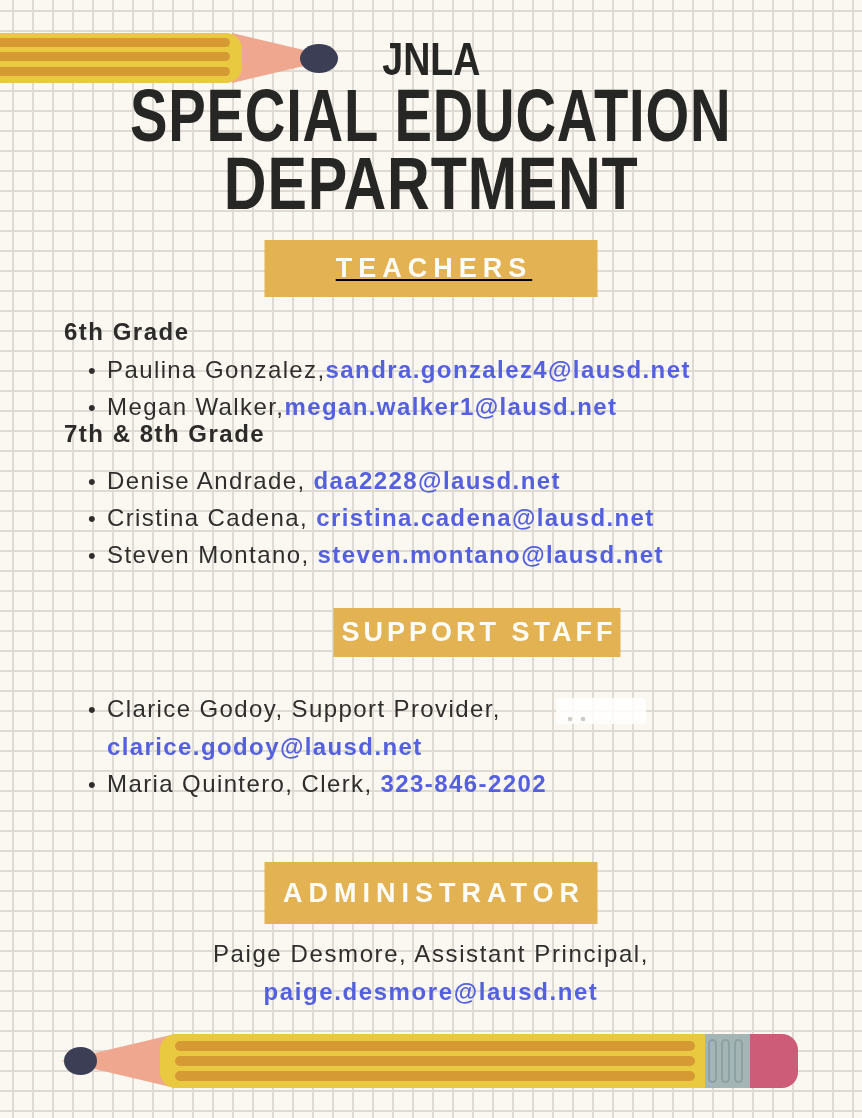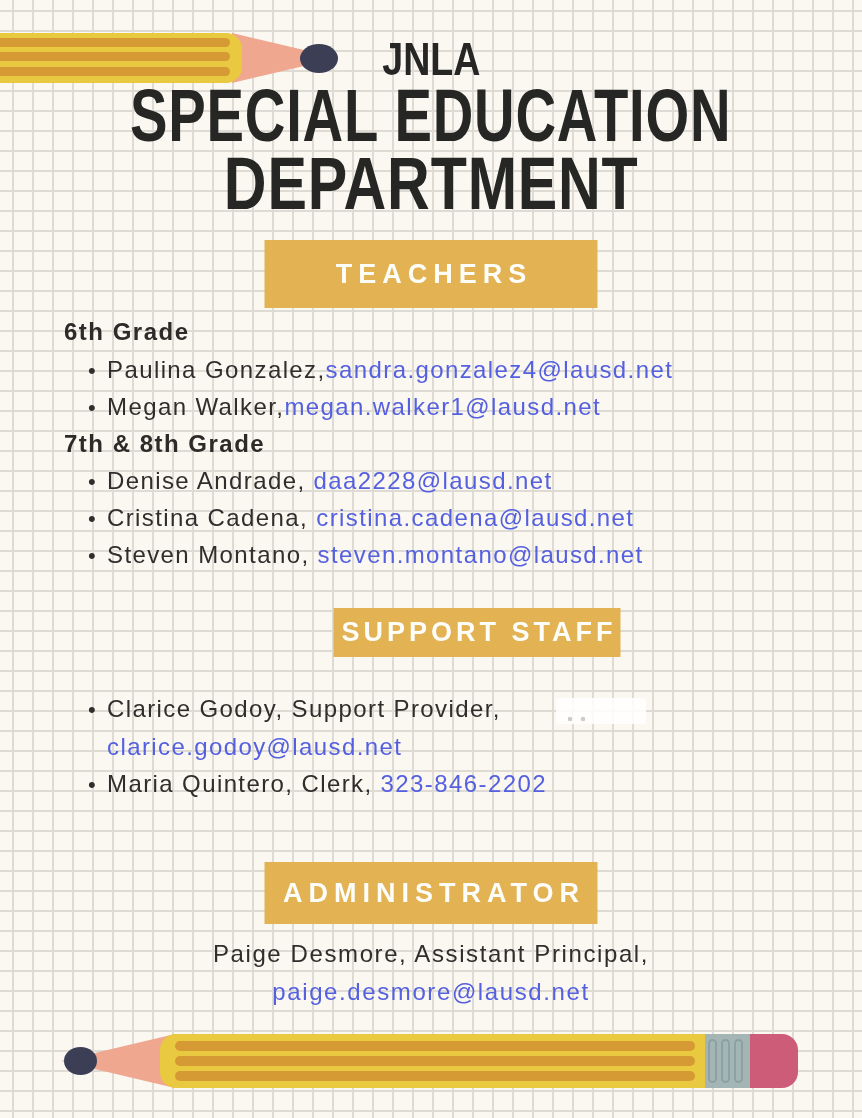--- a/index.html
+++ b/index.html
@@ -30,36 +30,36 @@
 
   
   .banner{
     position:absolute; left:50%; transform:translateX(-50%);
     background:#e2b253; display:flex; align-items:center; justify-content:center;
   }
   .banner-label{
     color:#fdfdfa; font-weight:700; font-size:27px; letter-spacing:6px; padding-left:6px;
     white-space:nowrap;
   }
-  .banner-teachers{ top:240px; width:333px; height:68px; }
+  .banner-teachers{ top:240px; width:333px; height:57px;text-decoration:underline; }
   .banner-support { top:608px; width:287px; height:49px;margin-left:46px; }
   .banner-support .banner-label{ font-size:27px; letter-spacing:4px; padding-left:4px; }
   .banner-admin   { top:862px; width:333px; height:62px; }
 
   
   .grade-heading{
     position:absolute; left:64px; font-size:24px; font-weight:700;
     color:#2c2b29; letter-spacing:1.5px; white-space:nowrap;
   }
   .row{
     position:absolute; left:88px; font-size:24px; font-weight:500;
     color:#2f2e2c; letter-spacing:1.4px; white-space:nowrap; line-height:27px;
   }
   .bullet{ display:inline-block; width:19px; color:#2f2e2c; font-size:22px; }
-  .email{ color:#5560e0; }
+  .email{ color:#5560e0;font-weight:bold; }
   .center-line{
     position:absolute; left:0; width:100%; text-align:center;
     font-size:24px; font-weight:500; color:#2f2e2c; letter-spacing:1.6px; white-space:nowrap;
   }
 
   
   .erased-patch{
     position:absolute; left:556px; top:698px; width:90px; height:26px; border-radius:4px;
     background:
       radial-gradient(circle at 14px 21px, #cfccc5 2px, transparent 2.6px),
@@ -150,21 +150,21 @@
 
   <div class="grade-heading" style="top:318px">6th Grade</div>
 
   <div class="row" style="top:356px">
     <span class="bullet">•</span><span class="name">Paulina Gonzalez,</span><span class="email">sandra.gonzalez4@lausd.net</span>
   </div>
   <div class="row" style="top:393px">
     <span class="bullet">•</span><span class="name">Megan Walker,</span><span class="email">megan.walker1@lausd.net</span>
   </div>
 
-  <div class="grade-heading" style="top:430px">7th &amp; 8th Grade</div>
+  <div class="grade-heading" style="top:420px">7th &amp; 8th Grade</div>
 
   <div class="row" style="top:467px">
     <span class="bullet">•</span><span class="name">Denise Andrade,</span><span class="email"> daa2228@lausd.net</span>
   </div>
   <div class="row" style="top:504px">
     <span class="bullet">•</span><span class="name">Cristina Cadena,</span><span class="email"> cristina.cadena@lausd.net</span>
   </div>
   <div class="row" style="top:541px">
     <span class="bullet">•</span><span class="name">Steven Montano,</span><span class="email"> steven.montano@lausd.net</span>
   </div>

